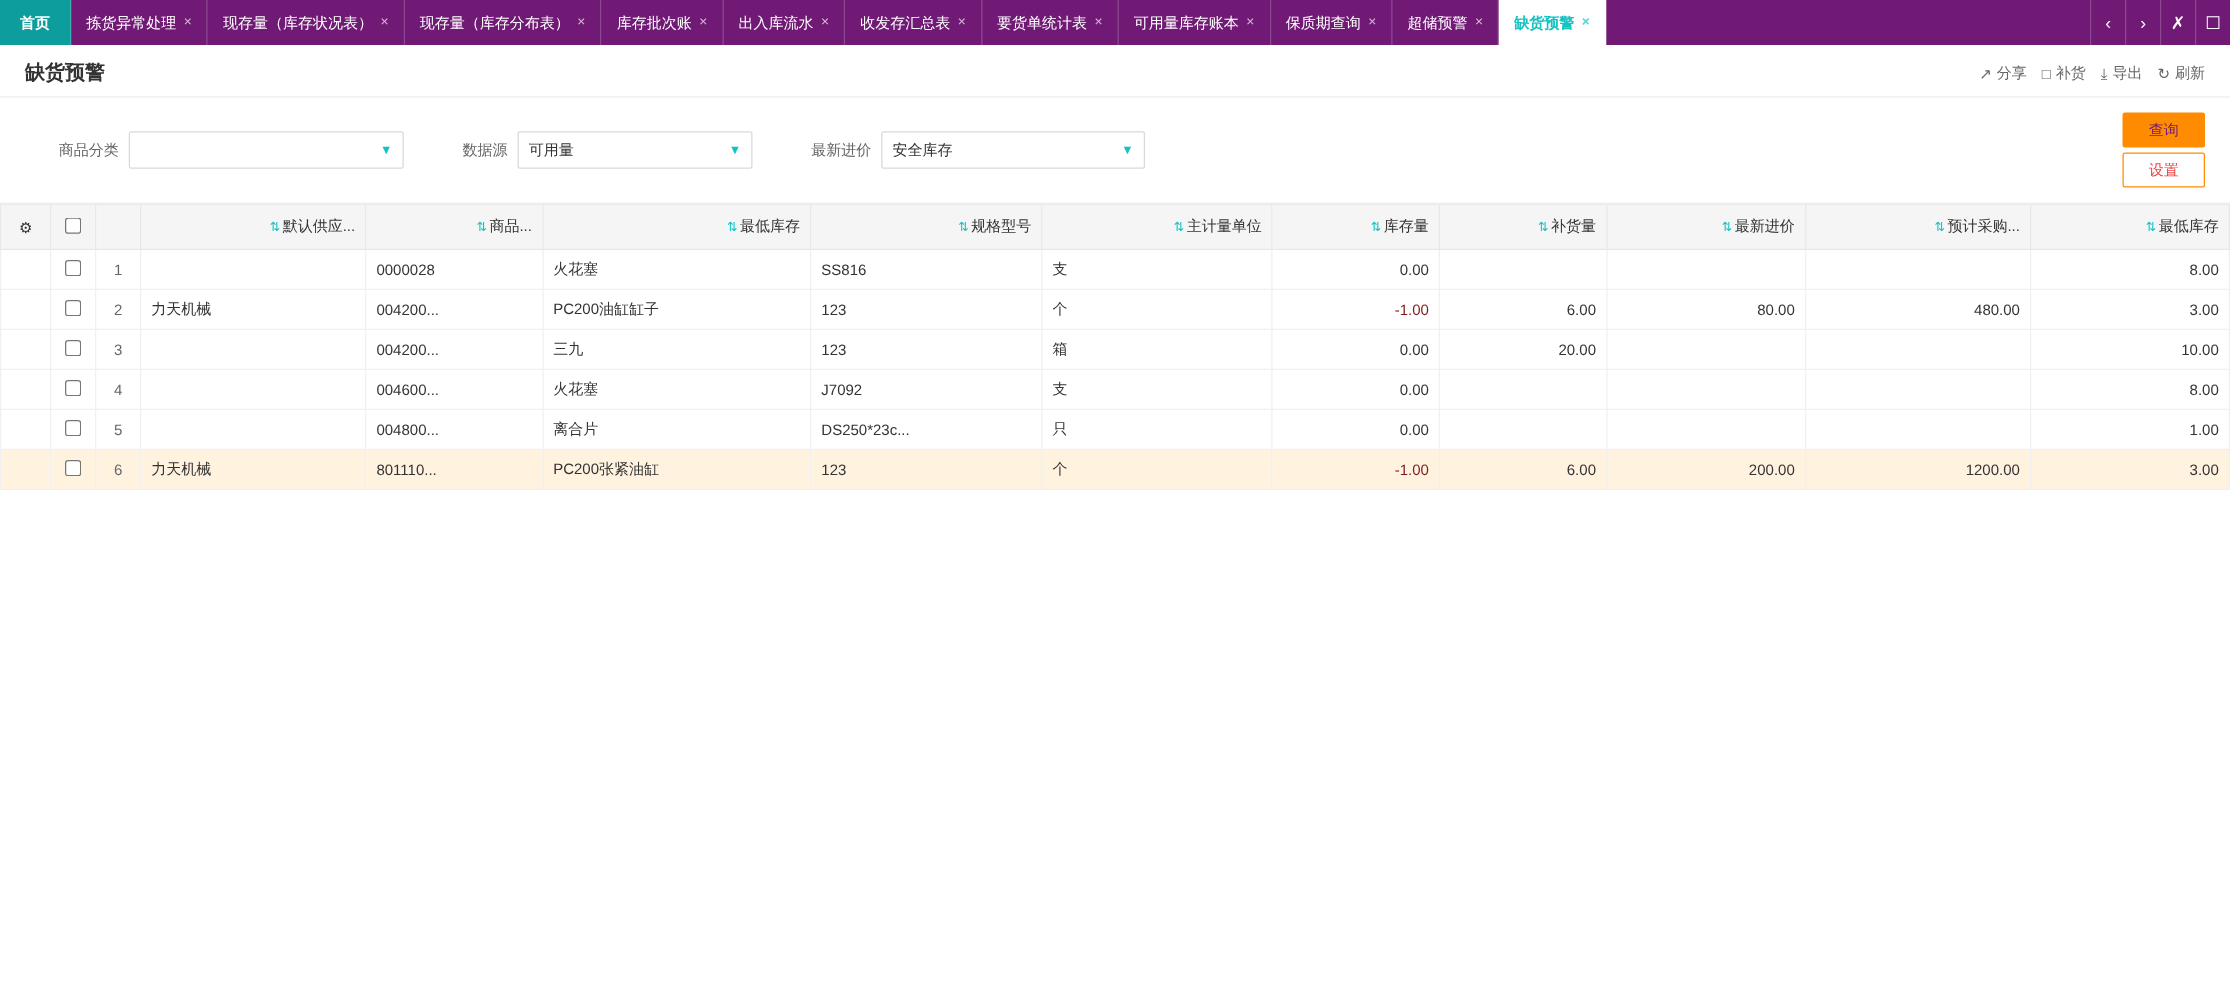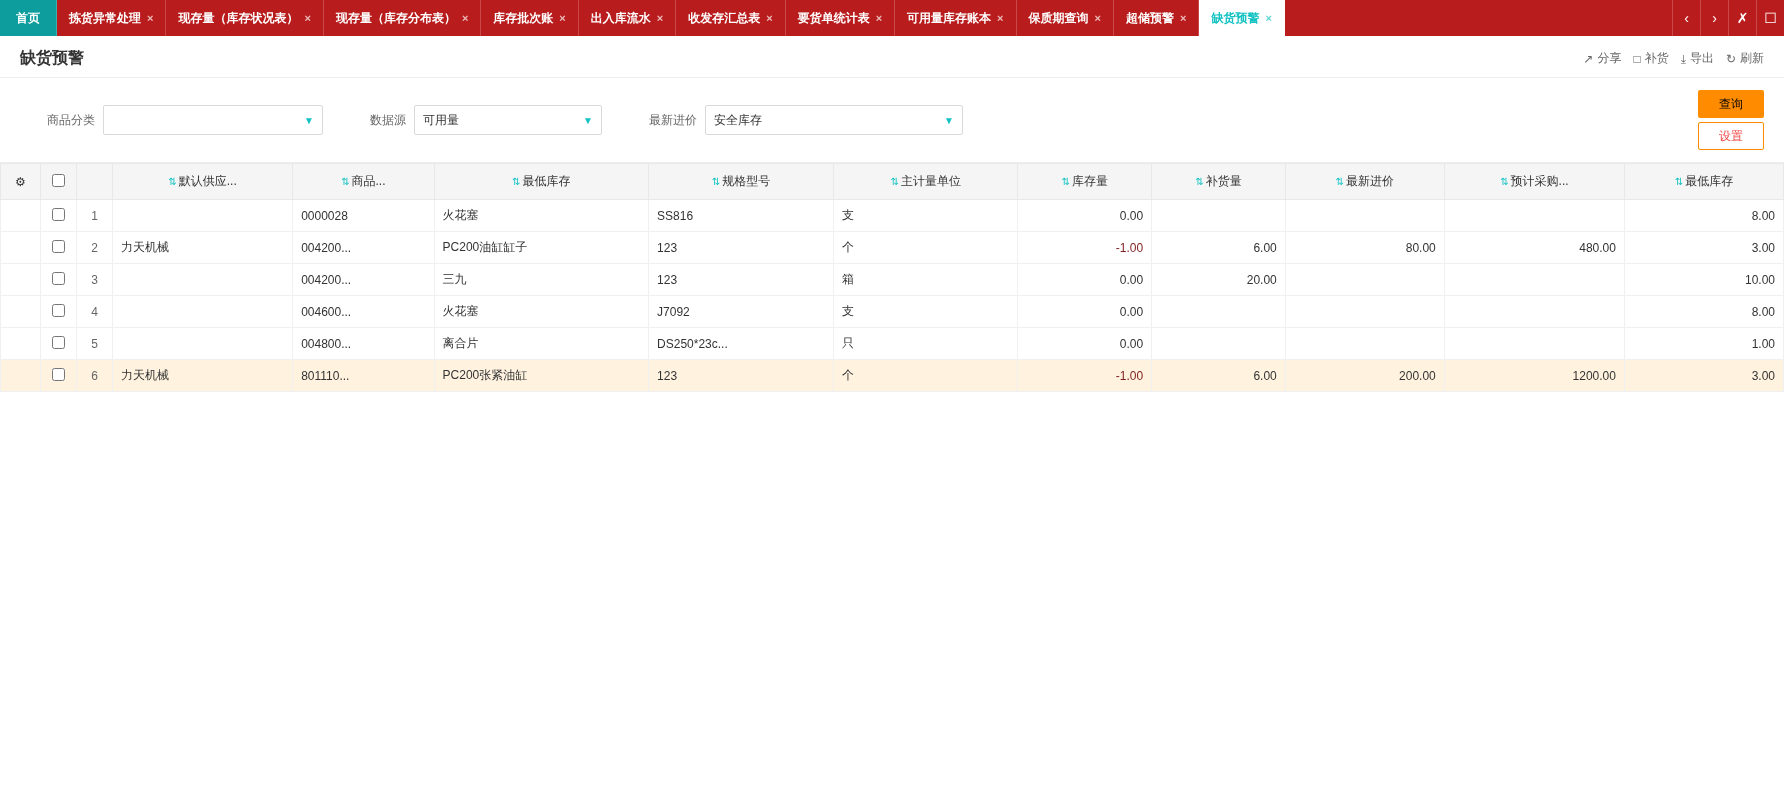--- a/index.html
+++ b/index.html
@@ -2,35 +2,34 @@
 <html><head>
   <meta charset="utf-8">
   <style>
     * { box-sizing: border-box; margin: 0; padding: 0; }
     body { font-family: 'Microsoft YaHei', Arial, sans-serif; font-size: 12px; background: #f5f5f5; color: #333; overflow-x: hidden; }
 
     
     .tab-bar {
       display: flex;
       align-items: center;
-      background: #b91c1c;
+      background: #701a75;
       height: 36px;
       overflow: hidden;
     }
     .tab-item {
       display: flex;
       align-items: center;
       height: 100%;
       padding: 0 12px;
       color: #fff;
       white-space: nowrap;
       cursor: pointer;
       font-size: 12px;
       border-right: 1px solid rgba(255,255,255,0.2);
-      font-weight: bold;
     }
     .tab-item.home {
       background: #0d9d9d;
       font-weight: bold;
       padding: 0 16px;
     }
     .tab-item.active {
       background: #fff;
       color: #13c2c2;
       font-weight: bold;
@@ -130,21 +129,21 @@
     .filter-select .arrow { color: #13c2c2; font-size: 10px; }
 
     .filter-actions {
       margin-left: auto;
       display: flex;
       flex-direction: column;
       gap: 4px;
     }
     .btn-query {
       background: #ff8c00;
-      color: #000000;
+      color: #701a75;
       border: none;
       border-radius: 2px;
       padding: 0 20px;
       height: 28px;
       cursor: pointer;
       font-size: 12px;
       white-space: nowrap;
     }
     .btn-settings {
       background: #fff;
@@ -168,21 +167,21 @@
       border-collapse: collapse;
       font-size: 12px;
     }
     thead tr {
       background: #f5f5f5;
       height: 36px;
     }
     thead th {
       border: 1px solid #e8e8e8;
       padding: 0 8px;
-      text-align: center;
+      text-align: right;
       font-weight: normal;
       color: #333;
       white-space: nowrap;
     }
     thead th.center { text-align: center; }
     tbody tr {
       height: 32px;
       border-bottom: 1px solid #f0f0f0;
     }
     tbody tr.highlighted { background: #fff3e0; }
@@ -301,21 +300,21 @@
     <div class="filter-group">
       <span class="filter-label">数据源</span>
       <div class="filter-select" style="width:188px;">
         <span>可用量</span>
         <span class="arrow">▼</span>
       </div>
     </div>
 
     <div class="filter-group">
       <span class="filter-label">最新进价</span>
-      <div class="filter-select" style="width:258px;">
+      <div class="filter-select" style="width:211px;">
         <span>安全库存</span>
         <span class="arrow">▼</span>
       </div>
     </div>
 
     <div class="filter-actions">
       <button class="btn-query">查询</button>
       <button class="btn-settings">设置</button>
     </div>
   </div>

